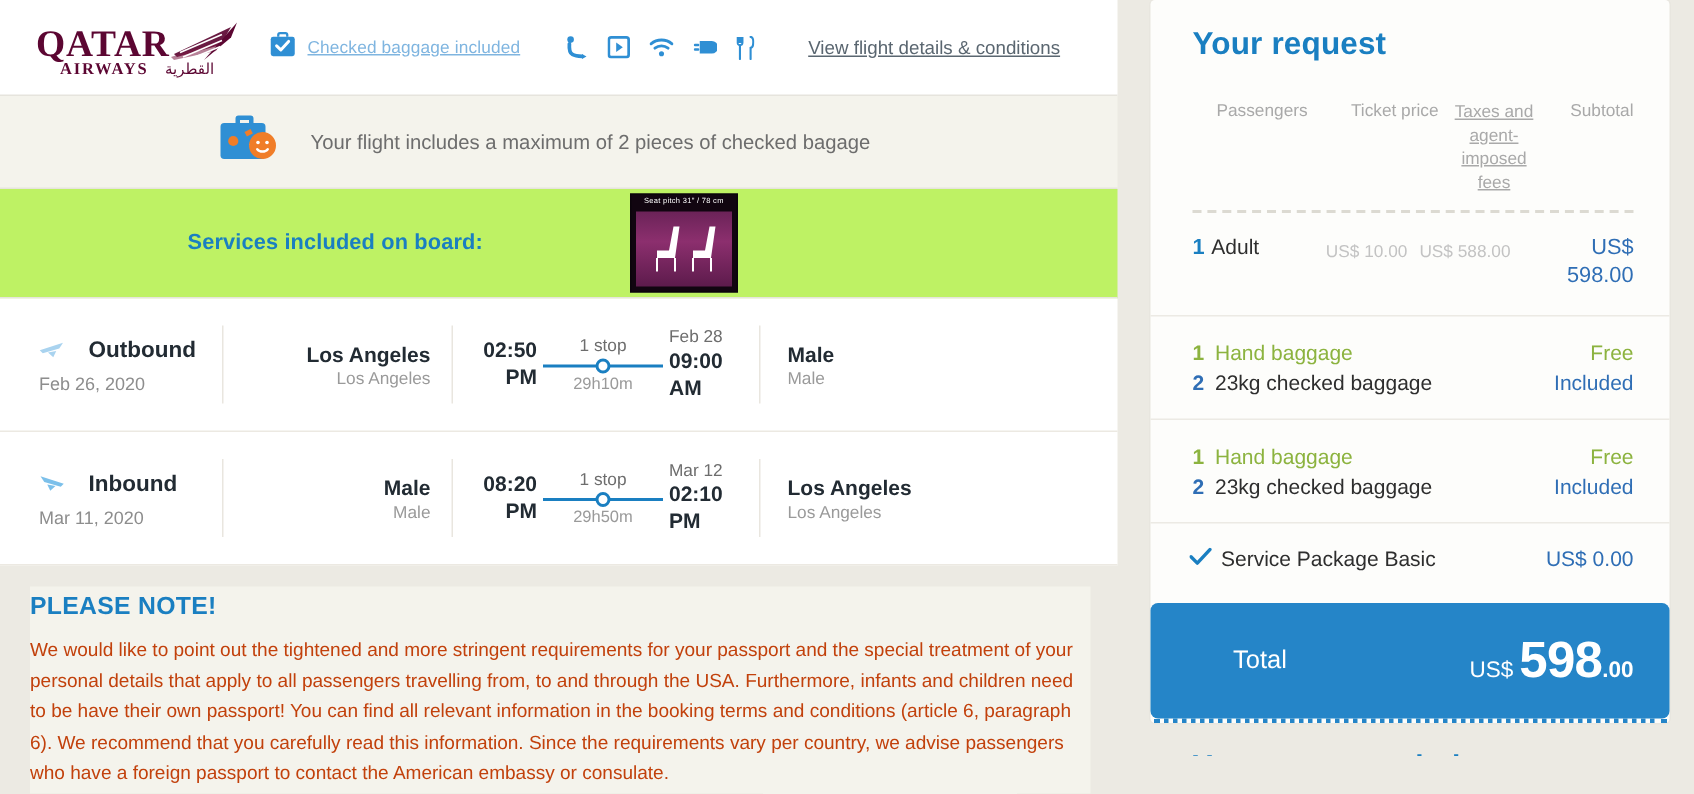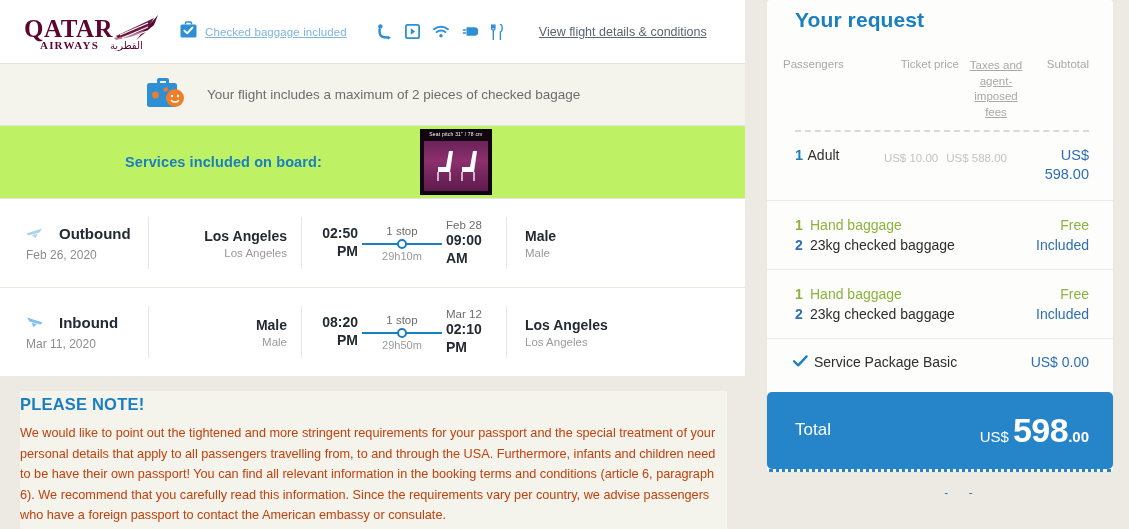--- a/index.html
+++ b/index.html
@@ -119,24 +119,24 @@
   .note-body { font-size: 12.7px; color: #c2410c; line-height: 1.62; }
 
   
   .right { width: 384px; height: 529px; position: relative; padding: 0 16px 0 22px; }
   .req-card {
     background: #fdfdfb; border-radius: 3px; position: relative;
     box-shadow: 0 0 0 1px rgba(0,0,0,0.015);
   }
   .req-title {
     font-size: 21px; font-weight: bold; color: #1a7fc1; letter-spacing: .1px;
-    padding: 8px 0 0 28px;
+    padding: 18px 0 0 28px;
   }
   .col-heads {
-    display: flex; padding: 26px 24px 0 16px; align-items: flex-start;
+    display: flex; padding: 26px 24px 0 44px; align-items: flex-start;
   }
   .col-heads .h-pass { flex: 1 1 auto; font-size: 11.5px; color: #a9a9a9; }
   .col-heads .h-ticket { width: 78px; font-size: 11.5px; color: #a9a9a9; text-align: right; }
   .col-heads .h-tax {
     width: 62px; font-size: 11.5px; color: #a9a9a9; text-align: center;
     text-decoration: underline; line-height: 1.35; margin-left: 6px;
   }
   .col-heads .h-sub { width: 56px; font-size: 11.5px; color: #a9a9a9; text-align: right; margin-left: 6px; }
 
   .dashdiv { border-top: 2px dashed #dcdad2; margin: 10px 24px 0 28px; }
@@ -168,21 +168,21 @@
   }
   .svc-row .tick { color: #1a7fc1; font-size: 14px; margin-right: 6px; }
   .svc-row .name { font-size: 14px; color: #2e2e2e; flex: 1 1 auto; }
   .svc-row .price { font-size: 14px; color: #2f6eb5; }
 
   .total-bar {
     background: #2585c8; border-radius: 5px; margin: 6px 0 0 0;
     height: 77px; display: flex; align-items: center; padding: 0 24px 0 28px;
     position: relative;
   }
-  .total-bar .tl { font-size: 17px; color: #ffffff; flex: 1 1 auto; }
+  .total-bar .tl { font-size: 17px; color: #ffffff; flex: 1 1 auto; margin-left: 27px; }
   .total-bar .amt { color: #ffffff; display: flex; align-items: baseline; }
   .total-bar .cur { font-size: 15px; margin-right: 4px; }
   .total-bar .big { font-size: 34px; font-weight: bold; letter-spacing: -.5px; }
   .total-bar .cents { font-size: 15px; font-weight: bold; }
 
   .dotted-foot { border-top: 3px dotted #2585c8; margin: 0 2px; }
   .next-head {
     font-size: 20px; font-weight: bold; color: #1a7fc1;
     padding: 18px 0 0 28px; overflow: hidden; height: 22px;
   }

